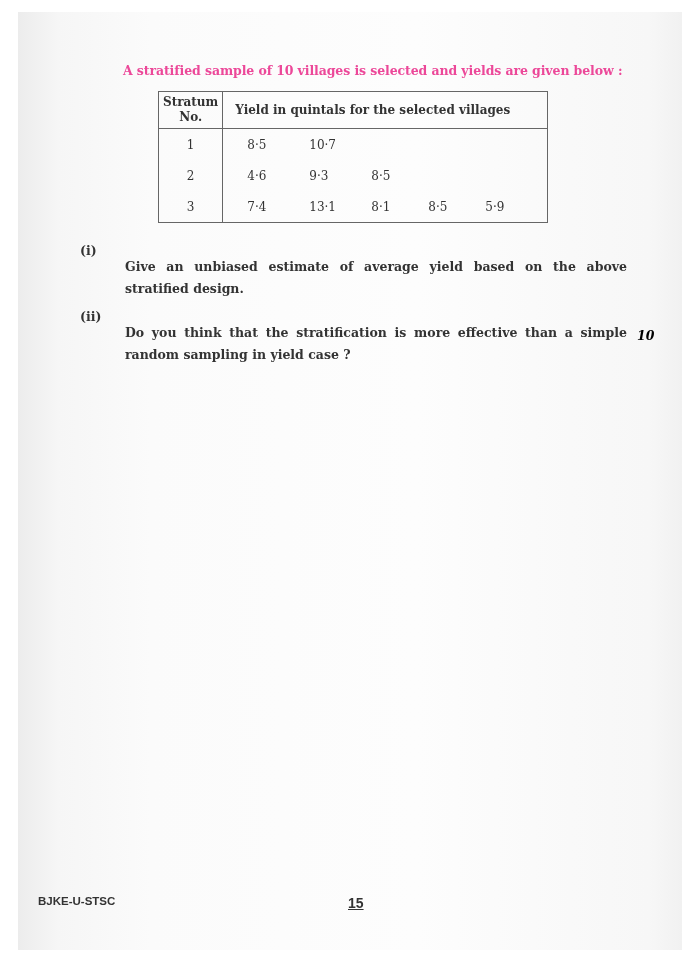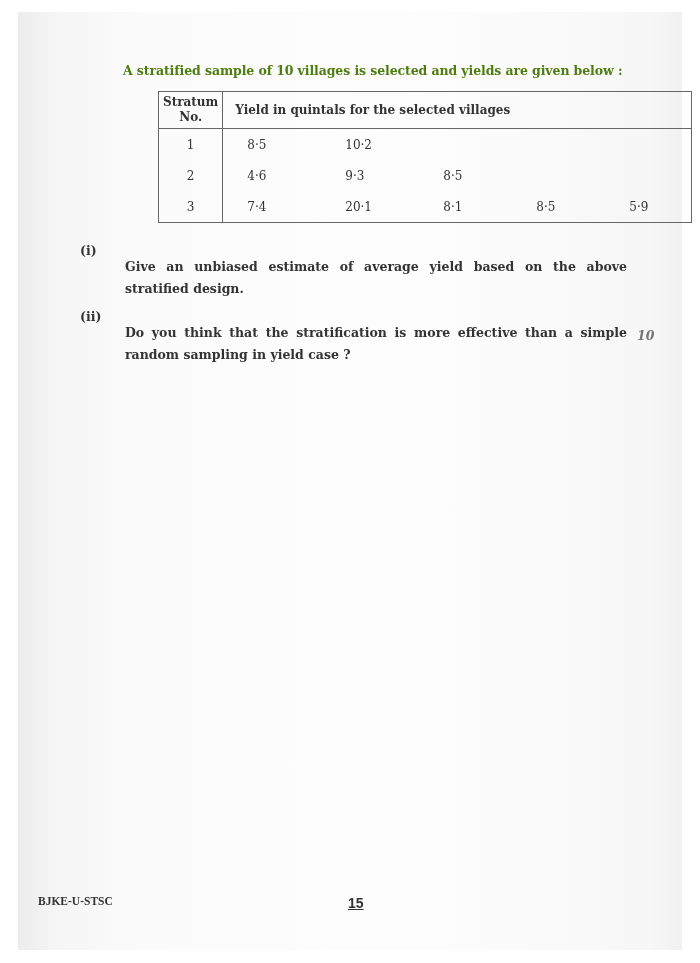--- a/index.html
+++ b/index.html
@@ -5,42 +5,42 @@
     html, body { margin: 0; padding: 0; }
     body {
       width: 700px; height: 963px; background: #ffffff; position: relative; overflow: hidden;
       font-family: "DejaVu Serif", "Liberation Serif", serif; color: #2a2a2a;
     }
     .page {
       position: absolute; left: 18px; top: 12px; width: 664px; height: 938px;
       background: linear-gradient(90deg, #ececec 0%, #f6f6f6 6%, #fbfbfb 20%, #fdfdfd 60%, #f7f7f7 95%, #f1f1f1 100%);
     }
     .intro {
-      position: absolute; left: 123px; top: 63px; font-size: 12.5px; font-weight: bold; color: #4d7c0f;
+      position: absolute; left: 123px; top: 63px; font-size: 12.5px; font-weight: bold; color: #ec4899;
       letter-spacing: -0.1px;
     }
     table.strata {
       position: absolute; left: 158px; top: 91px; width: 377px; border-collapse: collapse;
       border: 1.5px solid #666; font-size: 12px; color: #333; padding-left: 22px;
     }
     table.strata th { font-weight: bold; border-bottom: 1.5px solid #666; padding: 2px 4px; line-height: 15px; height: 32px; }
     table.strata th.h-stratum { border-right: 1.5px solid #666; width: 62px; }
     table.strata th.h-yield { text-align: left; padding-left: 12px; font-size: 12px; }
     table.strata td { height: 31px; padding: 0; vertical-align: middle; }
     table.strata td.c-stratum { text-align: center; border-right: 1.5px solid #666; width: 70px; }
-    .yields { display: flex; padding-left: 24px; gap: 36px; }
+    .yields { display: flex; padding-left: 24px; }
     .yields span { display: inline-block; width: 62px; }
     .yields span.w2 { width: 57px; }
     .q { position: absolute; font-size: 12.5px; font-weight: bold; color: #333; line-height: 22px; }
     .q .num { position: absolute; left: 0; top: 0; }
     .q .txt { position: absolute; left: 45px; top: 16px; width: 502px; text-align: justify; }
     .q1 { left: 80px; top: 240px; width: 560px; }
     .q2 { left: 80px; top: 306px; width: 560px; }
-    .marks { position: absolute; left: 637px; top: 328px; font-size: 12.5px; font-weight: bold; font-style: italic; color: #737373; }
-    .footer-code { position: absolute; left: 38px; top: 895px; font-family: Liberation Serif, serif; font-weight: bold; font-size: 11.5px; color: #333; text-align: right; }
+    .marks { position: absolute; left: 637px; top: 328px; font-size: 12.5px; font-weight: bold; font-style: italic; color: #000000; }
+    .footer-code { position: absolute; left: 38px; top: 895px; font-family: Liberation Sans, sans-serif; font-weight: bold; font-size: 11.5px; color: #333; text-align: right; }
     .footer-page { position: absolute; left: 348px; top: 895px; font-family: "Liberation Sans", "DejaVu Sans", sans-serif; font-weight: bold; font-size: 14px; color: #333; text-decoration: underline; }
   </style>
 </head>
 <body>
 
 <div class="page"></div>
 
 <div class="intro">A stratified sample of 10 villages is selected and yields are given below :</div>
 
 <table class="strata">
@@ -49,40 +49,40 @@
       <th class="h-stratum">Stratum No.</th>
       <th class="h-yield">Yield in quintals for the selected villages</th>
     </tr>
   </thead>
   <tbody>
     <tr>
       <td class="c-stratum">1</td>
       <td>
         <div class="yields">
           <span>8·5</span>
-          <span>10·2</span>
+          <span>10·7</span>
         </div>
       </td>
     </tr>
     <tr>
       <td class="c-stratum">2</td>
       <td>
         <div class="yields">
           <span>4·6</span>
           <span>9·3</span>
           <span>8·5</span>
         </div>
       </td>
     </tr>
     <tr>
       <td class="c-stratum">3</td>
       <td>
         <div class="yields">
           <span>7·4</span>
-          <span>20·1</span>
+          <span>13·1</span>
           <span class="w2">8·1</span>
           <span class="w2">8·5</span>
           <span>5·9</span>
         </div>
       </td>
     </tr>
   </tbody>
 </table>
 
 <div class="q q1">

